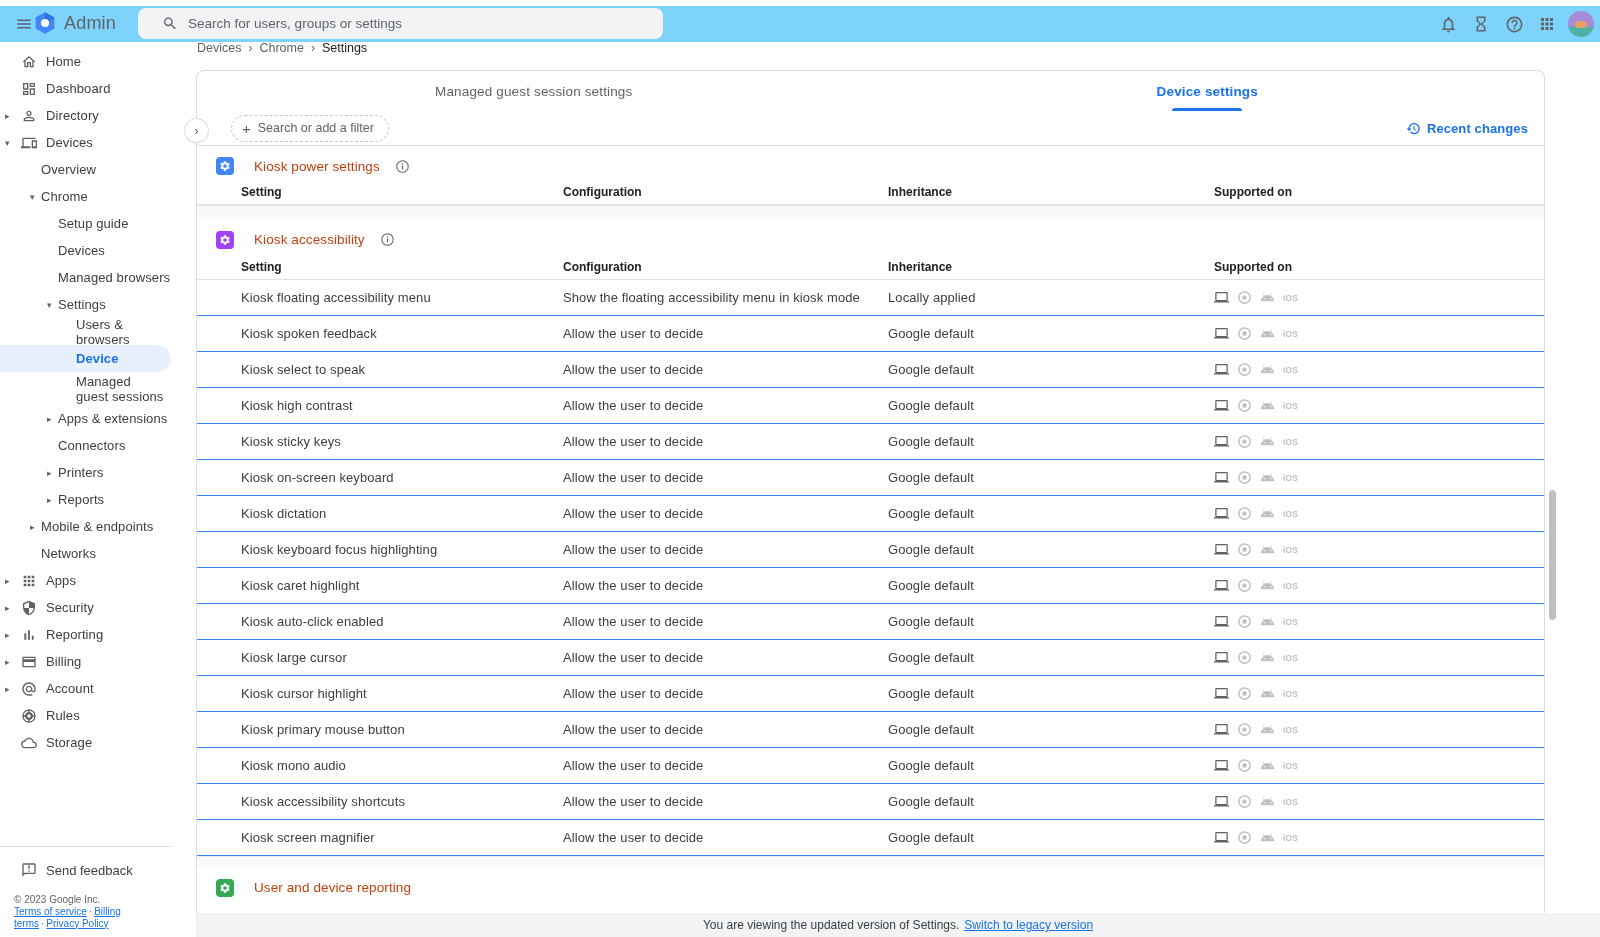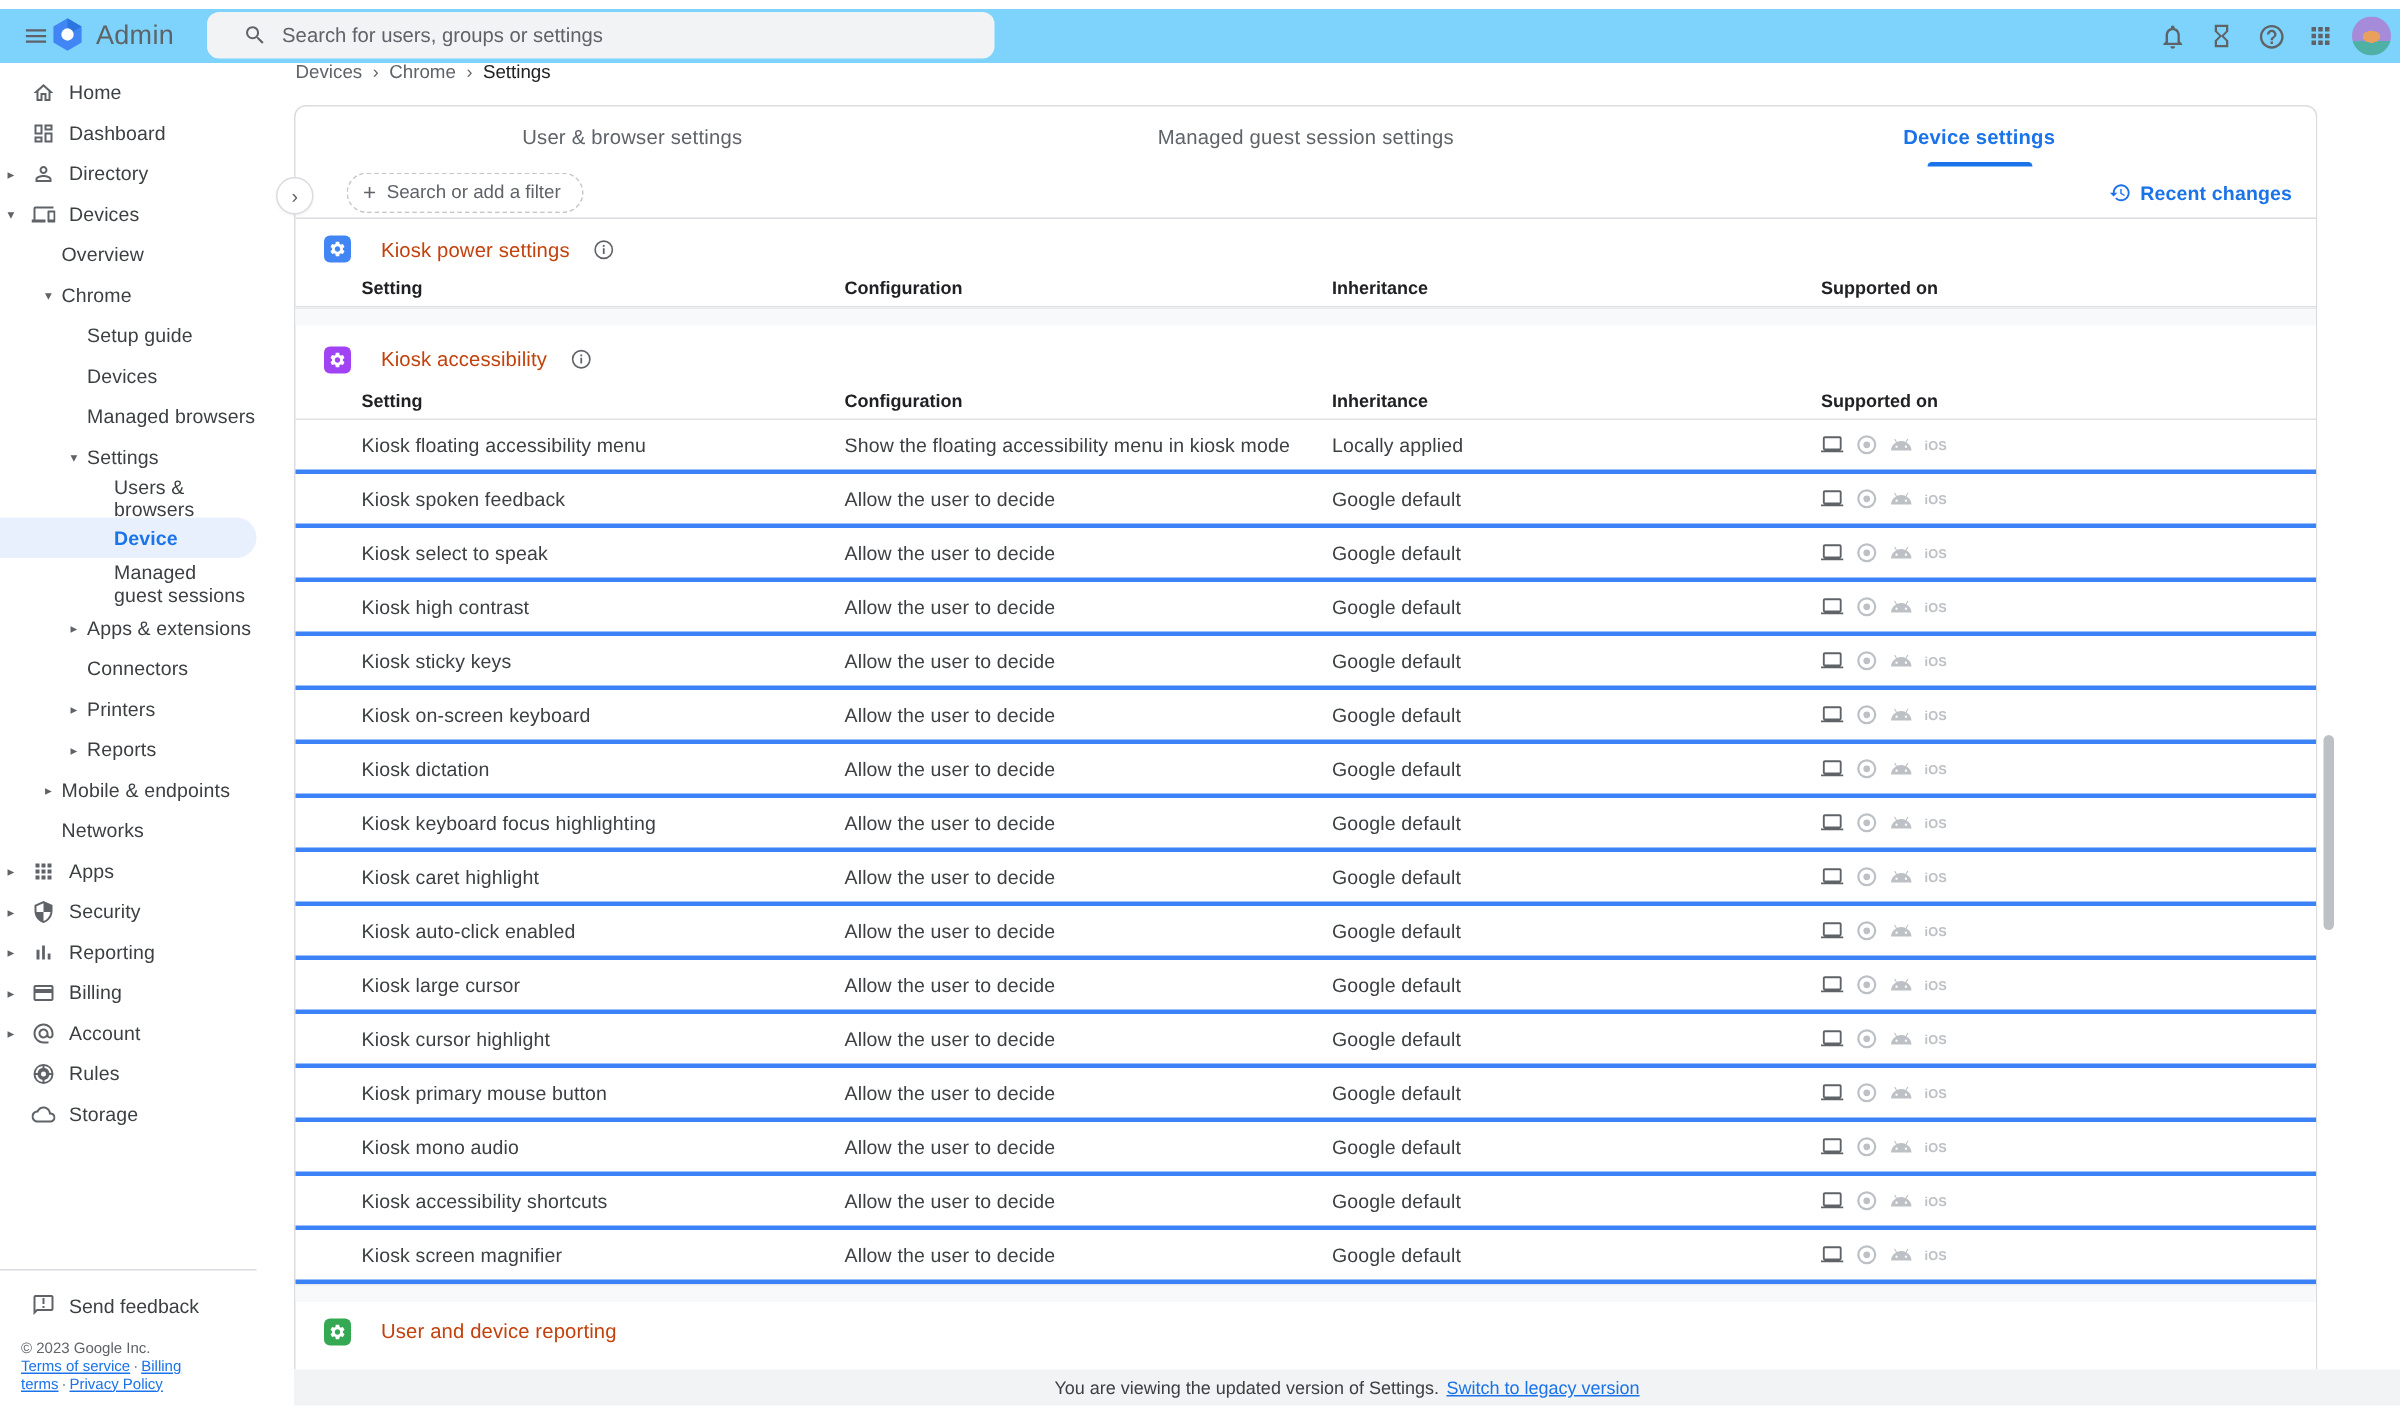--- a/index.html
+++ b/index.html
@@ -72,21 +72,21 @@
   .sh-power { height:34px; padding-top:6px; }
   .sh-acc { height:37px; padding-top:8px; }
   .sh-rep { height:33px; padding-top:6px; }
 
   .cols-row { display:grid; grid-template-columns:322px 325px 326px 1fr; padding-left:44px; align-items:center; font-size:12px; font-weight:bold; color:#202124; border-bottom:1px solid #e0e0e0; }
   .cols-power { height:25px; }
   .cols-acc { height:26px; }
 
   .gap-band { height:12px; background:#f8f9fa; border-top:1px solid #e8eaed; }
 
-  .t-row { display:grid; grid-template-columns:322px 325px 326px 1fr; padding-left:44px; align-items:center; height:36px; font-size:13px; color:#3c4043; border-bottom:3px solid #3b82f6; cursor:pointer; letter-spacing:.1px; }
+  .t-row { display:grid; grid-template-columns:322px 325px 326px 1fr; padding-left:44px; align-items:center; height:36px; font-size:13px; color:#3c4043; border-bottom:1px solid #3b82f6; cursor:pointer; letter-spacing:.1px; }
   .supported { display:flex; align-items:center; gap:8px; }
   .p-icon { display:flex; align-items:center; }
   .p-icon svg { width:15px; height:15px; }
   .ios-label { font-size:8.5px; color:#bdc1c6; font-weight:bold; }
 
   .footer-bar { position:absolute; left:25px; right:0; bottom:0; height:24px; background:#f1f3f4; display:flex; align-items:center; justify-content:center; font-size:12px; color:#3c4043; gap:5px; }
   .footer-bar a { color:#1a73e8; text-decoration:underline; cursor:pointer; }
 
   .scroll-thumb { position:absolute; left:1549px; top:490px; width:7px; height:130px; background:#bdc1c6; border-radius:4px; z-index:30; cursor:grab; }
 </style>
@@ -307,21 +307,20 @@
       <span class="bc-sep">›</span>
       <span class="crumb">Chrome</span>
       <span class="bc-sep">›</span>
       <span class="crumb last">Settings</span>
     </div>
 
   <div class="card">
     <div class="collapse-btn">›</div>
 
     <div class="tabs" id="tabs">
-        <div class="tab">User &amp; browser settings</div>
         <div class="tab">Managed guest session settings</div>
         <div class="tab active">Device settings</div>
       </div>
 
     <div class="filter-row">
       <div class="filter-chip">
         <span class="plus">+</span>
         <span>Search or add a filter</span>
       </div>
       <div class="spacer"></div>

